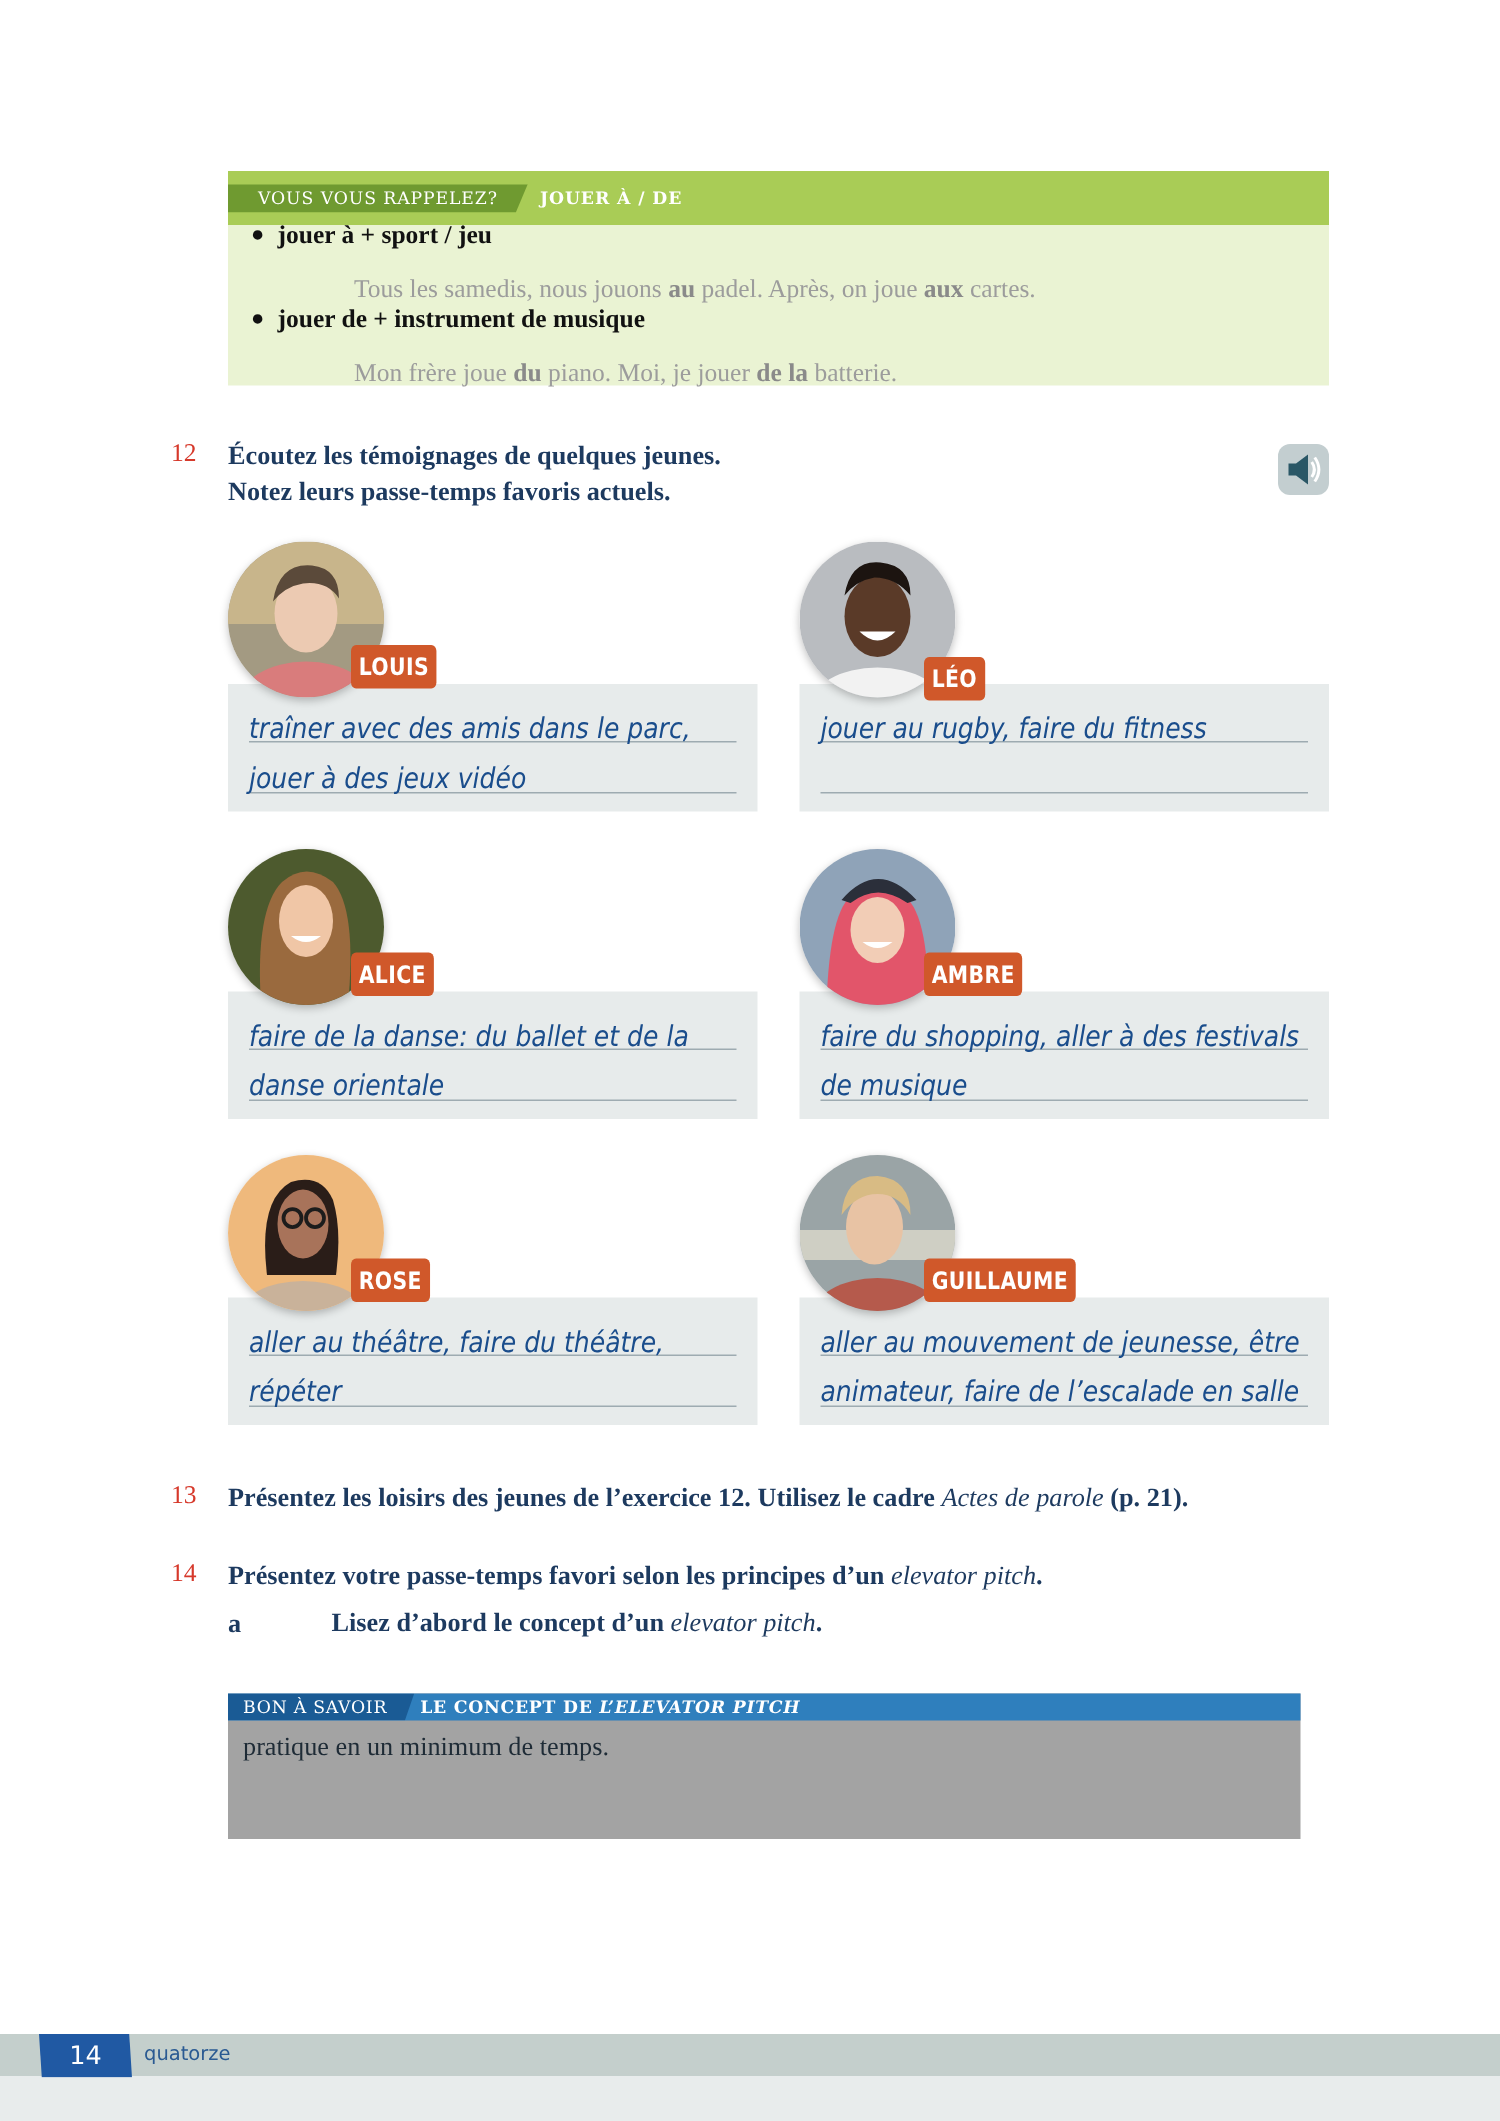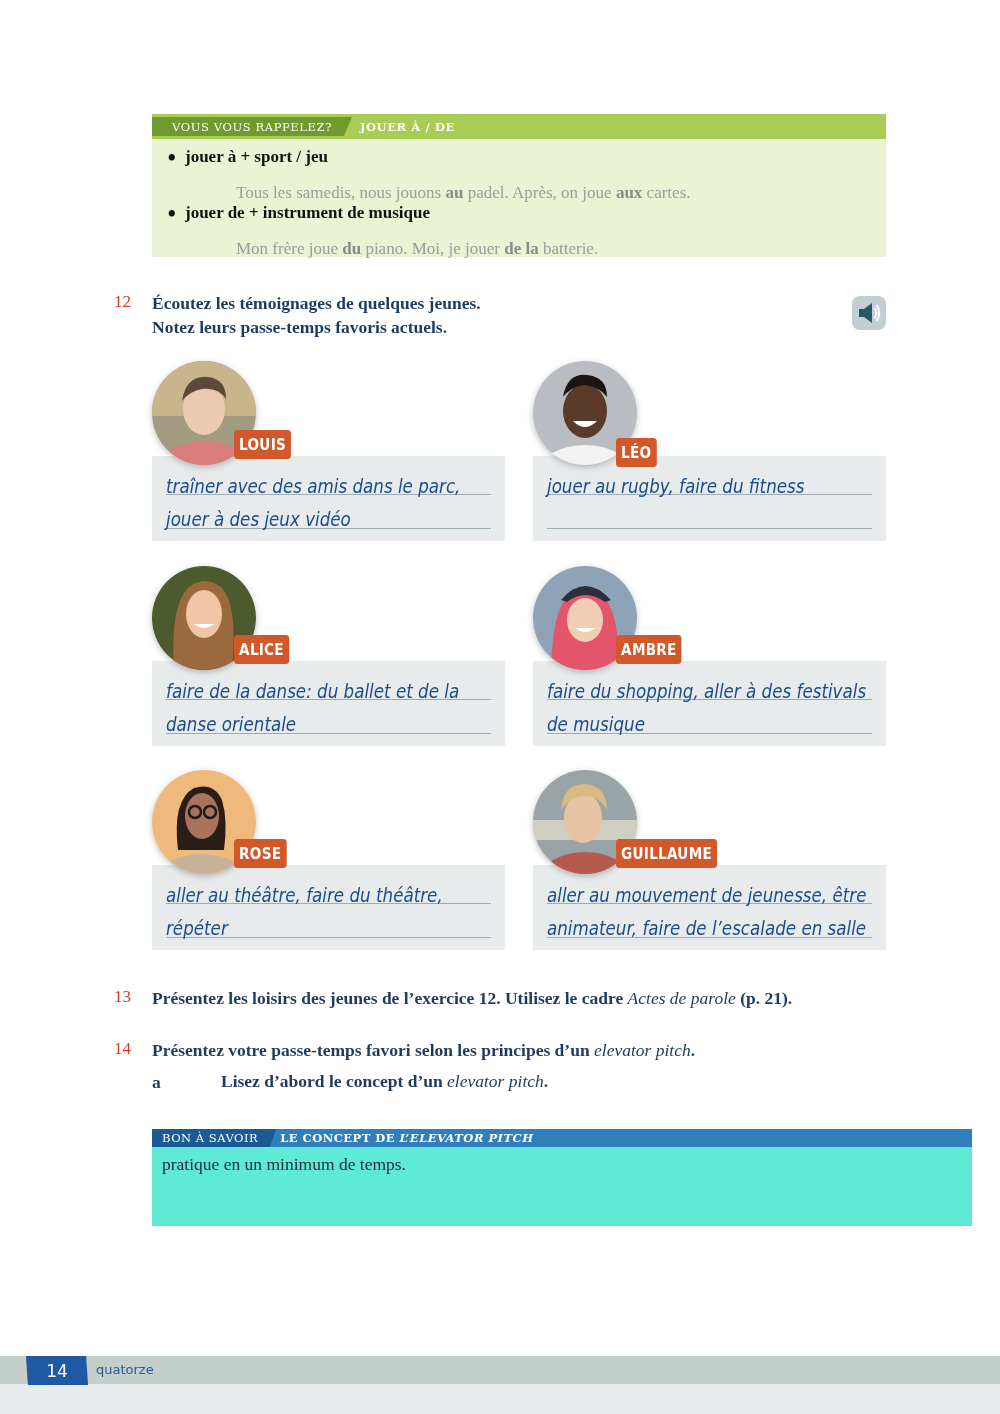--- a/index.html
+++ b/index.html
@@ -4,21 +4,21 @@
   <style>
     html, body { margin: 0; padding: 0; }
     body {
       width: 1000px; height: 1414px; position: relative; overflow: hidden;
       background: #ffffff;
       font-family: "DejaVu Serif", "Liberation Serif", serif;
       color: #1d3a5f;
     }
     
     .reminder { position: absolute; left: 152px; top: 114px; width: 734px; height: 143px; background: #eaf3d3; }
-    .reminder-head { position: relative; height: 25px; background: #a9cc56; display: flex; align-items: center; }
+    .reminder-head { position: relative; height: 36px; background: #a9cc56; display: flex; align-items: center; }
     .reminder-tag { height: 19px; background: #6f9a30; color: #fff; font-size: 11.5px; letter-spacing: 0.6px;
       display: flex; align-items: center; padding: 0 20px 0 20px; position: relative;
       clip-path: polygon(0 0, 100% 0, 96% 100%, 0 100%); }
     .reminder-title { color: #fff; font-size: 11.5px; letter-spacing: 0.6px; padding-left: 8px; font-weight: bold; }
     .rule { position: absolute; left: 14px; }
     .rule .bullet { position: absolute; left: 0; top: 0; font-size: 18px; color: #111; font-weight: bold; }
     .rule .rule-title { position: absolute; left: 19px; top: 0; font-size: 17px; font-weight: bold; color: #111; white-space: nowrap; font-family: "Liberation Serif", serif; }
     .rule .rule-ex { position: absolute; left: 39px; top: 36px; font-size: 17px; color: #9c9c9c; white-space: nowrap; font-family: "Liberation Serif", serif; margin-left: 31px; }
     .rule .rule-ex b { color: #8a8a8a; }
     .r1 { top: 33px; } .r2 { top: 89px; }
@@ -39,21 +39,21 @@
     .card .panel { position: absolute; left: 0; top: 95px; width: 353px; height: 85px; background: #e7ebeb; }
     .card .avatar { position: absolute; left: 0; top: 0; width: 104px; height: 104px; border-radius: 50%; overflow: hidden; box-shadow: 0 2px 6px rgba(0,0,0,0.25); z-index: 2; }
     .card .avatar svg { width: 104px; height: 104px; display: block; }
     .card .name-badge { position: absolute; top: 69px; height: 29px; background: #d0582a; color: #fff; border-radius: 4px; font-family: "DejaVu Sans", sans-serif; font-weight: bold; font-size: 16px; display: flex; align-items: center; padding: 0 6px; z-index: 3; letter-spacing: 0.3px; transform: scaleX(0.85); transform-origin: left center; }
     .card .line { position: absolute; left: 14px; width: 325px; border-bottom: 1px solid #9eabb1; }
     .card .l1 { top: 133px; } .card .l2 { top: 167px; }
     .card .ans { position: absolute; left: 14px; font-family: "DejaVu Sans", sans-serif; font-style: italic; color: #1a4d8c; font-size: 19px; white-space: nowrap; transform: scaleX(0.88); transform-origin: left center; }
     .card .a1 { top: 114px; } .card .a2 { top: 147px; }
 
     
-    .info { position: absolute; left: 152px; top: 1129px; width: 820px; height: 97px; background: #5eead4; }
+    .info { position: absolute; left: 152px; top: 1129px; width: 715px; height: 97px; background: #a3a3a3; }
     .info-head { height: 18px; background: #2f7fbd; display: flex; align-items: center; }
     .info-tag { height: 18px; background: #1a5b95; color: #fff; font-size: 11.5px; letter-spacing: 0.5px; display: flex; align-items: center; padding: 0 18px 0 10px; clip-path: polygon(0 0, 100% 0, 95% 100%, 0 100%); }
     .info-title { color: #fff; font-size: 11.5px; letter-spacing: 0.5px; padding-left: 4px; font-weight: bold; }
     .info-body { padding: 5px 10px 0 10px; font-family: "Liberation Serif", serif; font-size: 17.5px; line-height: 24px; color: #1e2b36; }
 
     
     .footer-band { position: absolute; left: 0; top: 1356px; width: 1000px; height: 28px; background: #c4cfcc; }
     .footer-bottom { position: absolute; left: 0; top: 1384px; width: 1000px; height: 30px; background: #e8ecec; }
     .page-num { position: absolute; left: 26px; top: 1356px; width: 62px; height: 29px; background: #2059a3; color: #fff; font-family: "DejaVu Sans", sans-serif; font-size: 17px; display: flex; align-items: center; justify-content: center; clip-path: polygon(0 0, 97% 0, 100% 100%, 3% 100%); }
     .page-word { position: absolute; left: 96px; top: 1362px; color: #2a5a92; font-family: "DejaVu Sans", sans-serif; font-size: 13px; }

